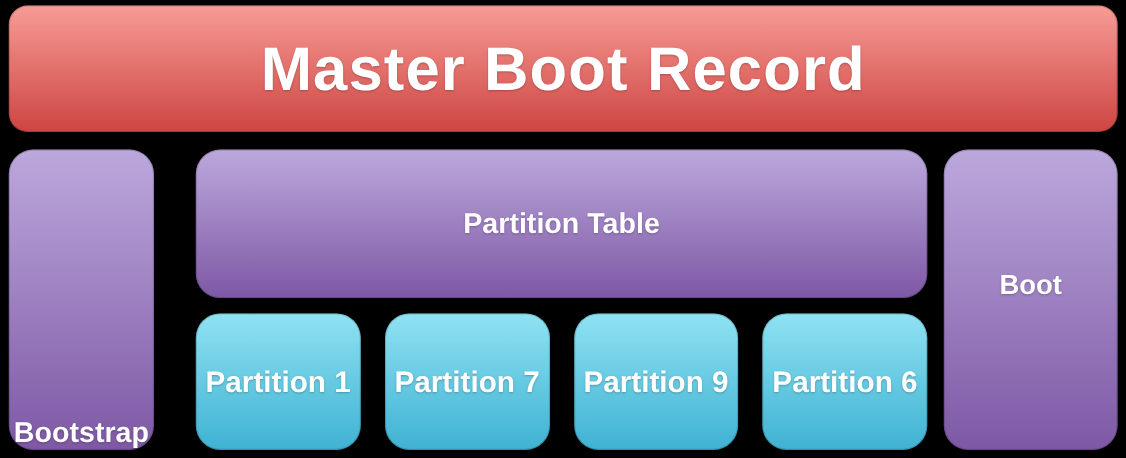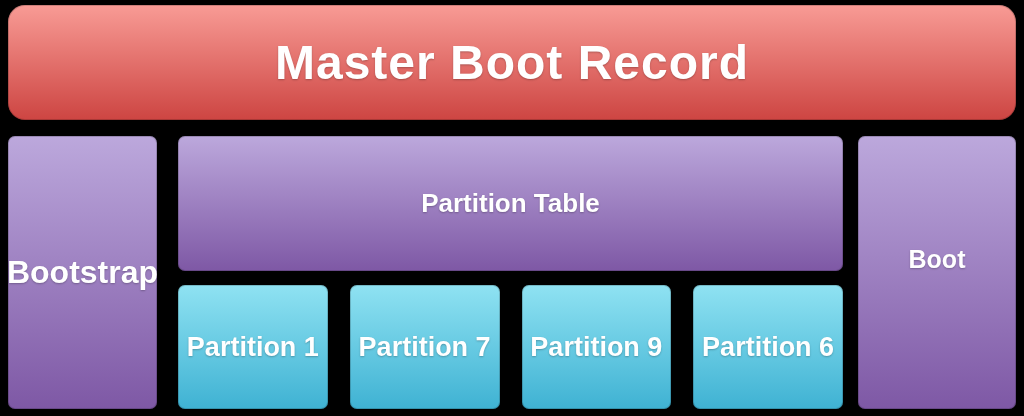--- a/index.html
+++ b/index.html
@@ -16,42 +16,43 @@
     font-weight: bold;
     color: var(--text, #fff);
     overflow: hidden;
   }
   .box {
     box-sizing: border-box;
     display: flex;
     align-items: center;
     justify-content: center;
     text-align: center;
-    border-radius: 7px;
+    border-radius: 22px;
     text-shadow: 0 1px 2px rgba(0,0,0,0.25);
     box-shadow: inset 0 0 0 1px rgba(0,0,0,0.18);
   }
   .red-grad    { background: linear-gradient(to bottom, var(--red-top), var(--red-bottom)); }
   .purple-grad { background: linear-gradient(to bottom, var(--purple-top), var(--purple-bottom)); }
   .cyan-grad   { background: linear-gradient(to bottom, var(--cyan-top), var(--cyan-bottom)); }
 
   .header {
     position: absolute;
     left: 8px; top: 5px;
     width: 1008px; height: 115px;
     border-radius: 17px;
-    font-size: 48px;
+    font-size: 56px;
     letter-spacing: 1px;
   }
   .bootstrap {
     position: absolute;
     left: 8px; top: 136px;
-    width: 149px; height: 273px;
-    font-size: 32px;
+    width: 132px; height: 273px;
+    font-size: 26px;
     line-height: 1.18;
+    align-items: flex-end;
   }
   .middle {
     position: absolute;
     left: 178px; top: 136px;
     width: 665px; height: 273px;
     display: flex;
     flex-direction: column;
   }
   .ptable {
     height: 135px;

